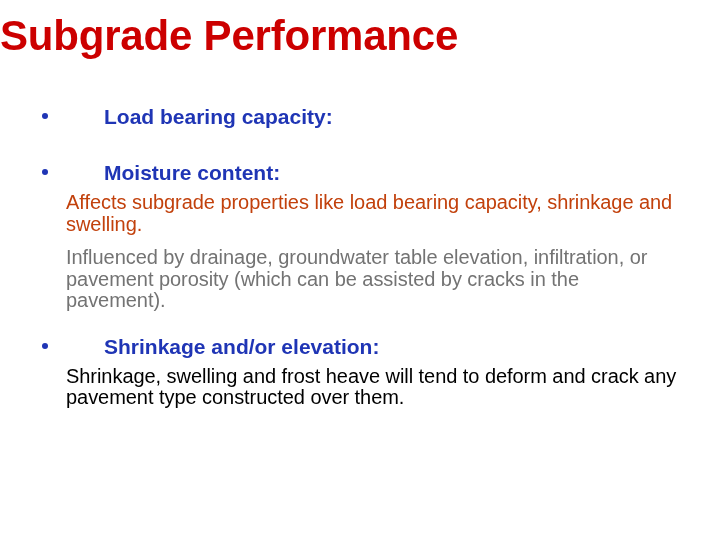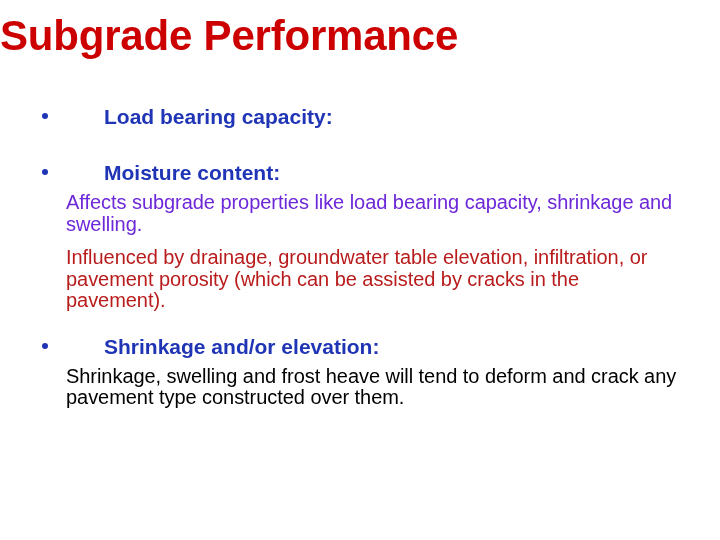--- a/index.html
+++ b/index.html
@@ -101,23 +101,23 @@
     </div>
 
     <div class="gap-xl"></div>
 
     <div class="section">
       <div class="bullet-row">
         <span class="bullet-marker" style="background: rgb(31, 53, 181);"></span>
         <span class="bullet-heading" style="color: rgb(31, 53, 181);">Moisture content:</span>
       </div>
       <div class="gap-sm"></div>
-      <p class="para" style="color: #6d28d9;">Affects subgrade properties like load bearing capacity, shrinkage and swelling.</p>
+      <p class="para" style="color: #c2410c;">Affects subgrade properties like load bearing capacity, shrinkage and swelling.</p>
       <div class="gap-md"></div>
-      <p class="para" style="color: #b91c1c;">Influenced by drainage, groundwater table elevation, infiltration, or pavement porosity (which can be assisted by cracks in the pavement).</p>
+      <p class="para" style="color: #737373;">Influenced by drainage, groundwater table elevation, infiltration, or pavement porosity (which can be assisted by cracks in the pavement).</p>
     </div>
 
     <div class="gap-lg"></div>
 
     <div class="section">
       <div class="bullet-row">
         <span class="bullet-marker" style="background: rgb(31, 53, 181);"></span>
         <span class="bullet-heading" style="color: rgb(31, 53, 181);">Shrinkage and/or elevation:</span>
       </div>
       <div class="gap-sm"></div>

